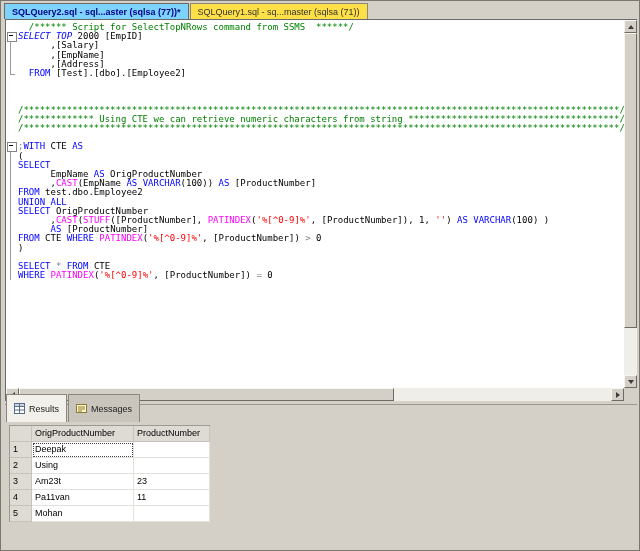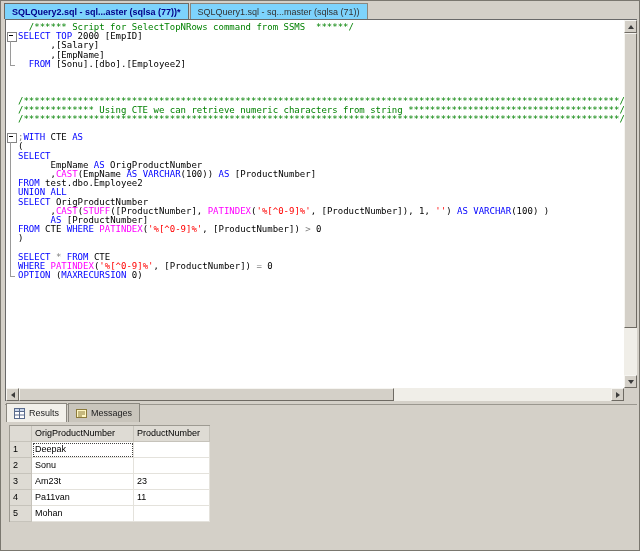--- a/index.html
+++ b/index.html
@@ -2,21 +2,21 @@
 <html style="--window-bg: #d4d0c8; --editor-bg: #ffffff; --active-tab-text: #00008b; --grid-header-bg: #dedbd4;"><head>
 <meta charset="utf-8">
 <style>
   * { margin:0; padding:0; box-sizing:border-box; }
   html,body { width:640px; height:551px; }
   body { font-family:"Liberation Sans", sans-serif; background:#d4d0c8; position:relative; overflow:hidden; }
   .window { position:absolute; inset:0; background:#d4d0c8; border:1px solid #7a776f; }
 
   
   .doc-tabbar { position:absolute; left:1px; top:1px; right:1px; height:17px; display:flex; align-items:flex-end; padding-left:2px; background:#d4d0c8; }
-  .doc-tab { height:16px; display:flex; align-items:center; padding:0 7px; font-size:9px; color:#333; background:#7dd3fc; border:1px solid #8a877f; border-bottom:none; margin-right:1px; white-space:nowrap; cursor:default; }
+  .doc-tab { height:16px; display:flex; align-items:center; padding:0 7px; font-size:9px; color:#333; background:#fde047; border:1px solid #8a877f; border-bottom:none; margin-right:1px; white-space:nowrap; cursor:default; }
   .doc-tab.active { background:#7dd3fc; color:var(--active-tab-text,#00008b); font-weight:bold; border-color:#6e6a63; }
 
   
   .editor-area { position:absolute; left:4px; top:18px; width:632px; height:382px; background:#fff; border-top:1px solid #696969; border-left:1px solid #696969; }
   .code-viewport { position:absolute; left:0; top:0; right:13px; bottom:13px; background:#fff; overflow:hidden; padding-top:3px; }
   .code-line { display:flex; height:9.2px; overflow:visible; }
   .gutter { width:12px; flex:0 0 12px; position:relative; }
   .g-ms::before { content:""; position:absolute; left:1px; top:0; width:8px; height:8px; background:#fff; border:1px solid #848484; }
   .g-ms::after  { content:""; position:absolute; left:3px; top:3px; width:4px; height:1px; background:#000; }
   .g-l::before  { content:""; position:absolute; left:4px; top:0; height:100%; width:1px; background:#9a9a9a; }
@@ -37,21 +37,21 @@
   .tri-down  { width:0; height:0; border-left:3px solid transparent; border-right:3px solid transparent; border-top:4px solid #3c3c3c; }
   .tri-left  { width:0; height:0; border-top:3px solid transparent; border-bottom:3px solid transparent; border-right:4px solid #3c3c3c; }
   .tri-right { width:0; height:0; border-top:3px solid transparent; border-bottom:3px solid transparent; border-left:4px solid #3c3c3c; }
 
   
   .splitter { position:absolute; left:4px; top:400px; width:632px; height:3px; background:#d4d0c8; }
 
   
   .results-pane { position:absolute; left:4px; top:403px; width:632px; bottom:2px; background:#d4d0c8; border-top:1px solid #9a978f; }
   .res-tabbar { height:17px; display:flex; align-items:flex-end; padding-left:1px; }
-  .res-tab { height:19px; display:flex; align-items:center; gap:4px; padding:0 7px; font-size:9px; color:#222; background:#c9c5bc; border:1px solid #8a877f; border-bottom:none; margin-right:1px; cursor:default; }
+  .res-tab { height:28px; display:flex; align-items:center; gap:4px; padding:0 7px; font-size:9px; color:#222; background:#c9c5bc; border:1px solid #8a877f; border-bottom:none; margin-right:1px; cursor:default; }
   .res-tab.active { background:#f2f0ea; }
   .res-tab svg { display:block; }
 
   .grid { margin:3px 0 0 4px; display:inline-block; border-top:1px solid #9d9a92; border-left:1px solid #9d9a92; background:#fff; }
   .grid-row { display:flex; }
   .cell { font-size:9px; line-height:15px; height:16px; padding:0 3px; white-space:nowrap; overflow:hidden; border-right:1px solid #c6c3bb; border-bottom:1px solid #c6c3bb; }
   .cell.corner, .cell.colhead, .cell.rownum { background:var(--grid-header-bg,#dedbd4); }
   .cell.corner { width:22px; }
   .cell.rownum { width:22px; color:#000; }
   .cell.colhead { color:#000; }
@@ -75,33 +75,37 @@
   </div>
 
   <div class="editor-area">
     <div class="code-viewport" id="code-lines">
         <div class="code-line">
           <span class="gutter"></span>
           <span class="line-text"><span style="color: rgb(0, 0, 0);">  </span><span style="color: rgb(0, 128, 0);">/****** Script for SelectTopNRows command from SSMS  ******/</span></span>
         </div>
         <div class="code-line">
           <span class="gutter g-ms"></span>
-          <span class="line-text"><span style="color: rgb(0, 0, 255);">SELECT TOP </span><span style="color: rgb(0, 0, 0);">2000</span><span style="color: rgb(0, 0, 0);"> [EmpID]</span></span>
+          <span class="line-text"><span style="color: rgb(0, 0, 255); font-style: italic;">SELECT TOP </span><span style="color: rgb(0, 0, 0);">2000</span><span style="color: rgb(0, 0, 0);"> [EmpID]</span></span>
         </div>
         <div class="code-line">
           <span class="gutter g-l"></span>
           <span class="line-text"><span style="color: rgb(0, 0, 0);">      ,[Salary]</span></span>
         </div>
         <div class="code-line">
           <span class="gutter g-l"></span>
           <span class="line-text"><span style="color: rgb(0, 0, 0);">      ,[EmpName]</span></span>
         </div>
         <div class="code-line">
+          <span class="gutter g-l"></span>
+          <span class="line-text"><span style="color: rgb(0, 0, 0);">      ,[Address]</span></span>
+        </div>
+        <div class="code-line">
           <span class="gutter g-e"></span>
-          <span class="line-text"><span style="color: rgb(0, 0, 0);">  </span><span style="color: rgb(0, 0, 255);">FROM</span><span style="color: rgb(0, 0, 0);"> [Sonu].[dbo].[Employee2]</span></span>
+          <span class="line-text"><span style="color: rgb(0, 0, 0);">  </span><span style="color: rgb(0, 0, 255);">FROM</span><span style="color: rgb(0, 0, 0);"> [Test].[dbo].[Employee2]</span></span>
         </div>
         <div class="code-line">
           <span class="gutter"></span>
           <span class="line-text"></span>
         </div>
         <div class="code-line">
           <span class="gutter"></span>
           <span class="line-text"></span>
         </div>
         <div class="code-line">
@@ -176,24 +180,20 @@
           <span class="gutter g-l"></span>
           <span class="line-text"></span>
         </div>
         <div class="code-line">
           <span class="gutter g-l"></span>
           <span class="line-text"><span style="color: rgb(0, 0, 255);">SELECT</span><span style="color: rgb(0, 0, 0);"> </span><span style="color: rgb(128, 128, 128);">*</span><span style="color: rgb(0, 0, 0);"> </span><span style="color: rgb(0, 0, 255);">FROM</span><span style="color: rgb(0, 0, 0);"> CTE</span></span>
         </div>
         <div class="code-line">
           <span class="gutter g-l"></span>
           <span class="line-text"><span style="color: rgb(0, 0, 255);">WHERE</span><span style="color: rgb(0, 0, 0);"> </span><span style="color: rgb(255, 0, 255);">PATINDEX</span><span style="color: rgb(0, 0, 0);">(</span><span style="color: rgb(255, 0, 0);">'%[^0-9]%'</span><span style="color: rgb(0, 0, 0);">, [ProductNumber]) </span><span style="color: rgb(128, 128, 128);">=</span><span style="color: rgb(0, 0, 0);"> </span><span style="color: rgb(0, 0, 0);">0</span></span>
-        </div>
-        <div class="code-line">
-          <span class="gutter g-e"></span>
-          <span class="line-text"><span style="color: rgb(0, 0, 255);">OPTION</span><span style="color: rgb(0, 0, 0);"> (</span><span style="color: rgb(0, 0, 255);">MAXRECURSION</span><span style="color: rgb(0, 0, 0);"> </span><span style="color: rgb(0, 0, 0);">0</span><span style="color: rgb(0, 0, 0);">)</span></span>
         </div>
       </div>
 
     <div class="vscroll">
       <div class="sb-btn" style="position:absolute; top:0; left:0;">
           <div class="tri-up"></div>
         </div>
       <div class="sb-thumb v-thumb"></div>
       <div class="sb-btn" style="position:absolute; bottom:0; left:0;">
           <div class="tri-down"></div>
@@ -245,21 +245,21 @@
         <div class="cell colhead c2">ProductNumber</div>
       </div>
       <div id="grid-rows">
           <div class="grid-row">
             <div class="cell rownum">1</div>
             <div class="cell data c1 cell-focus">Deepak</div>
             <div class="cell data c2"></div>
           </div>
           <div class="grid-row">
             <div class="cell rownum">2</div>
-            <div class="cell data c1">Sonu</div>
+            <div class="cell data c1">Using</div>
             <div class="cell data c2"></div>
           </div>
           <div class="grid-row">
             <div class="cell rownum">3</div>
             <div class="cell data c1">Am23t</div>
             <div class="cell data c2">23</div>
           </div>
           <div class="grid-row">
             <div class="cell rownum">4</div>
             <div class="cell data c1">Pa11van</div>

